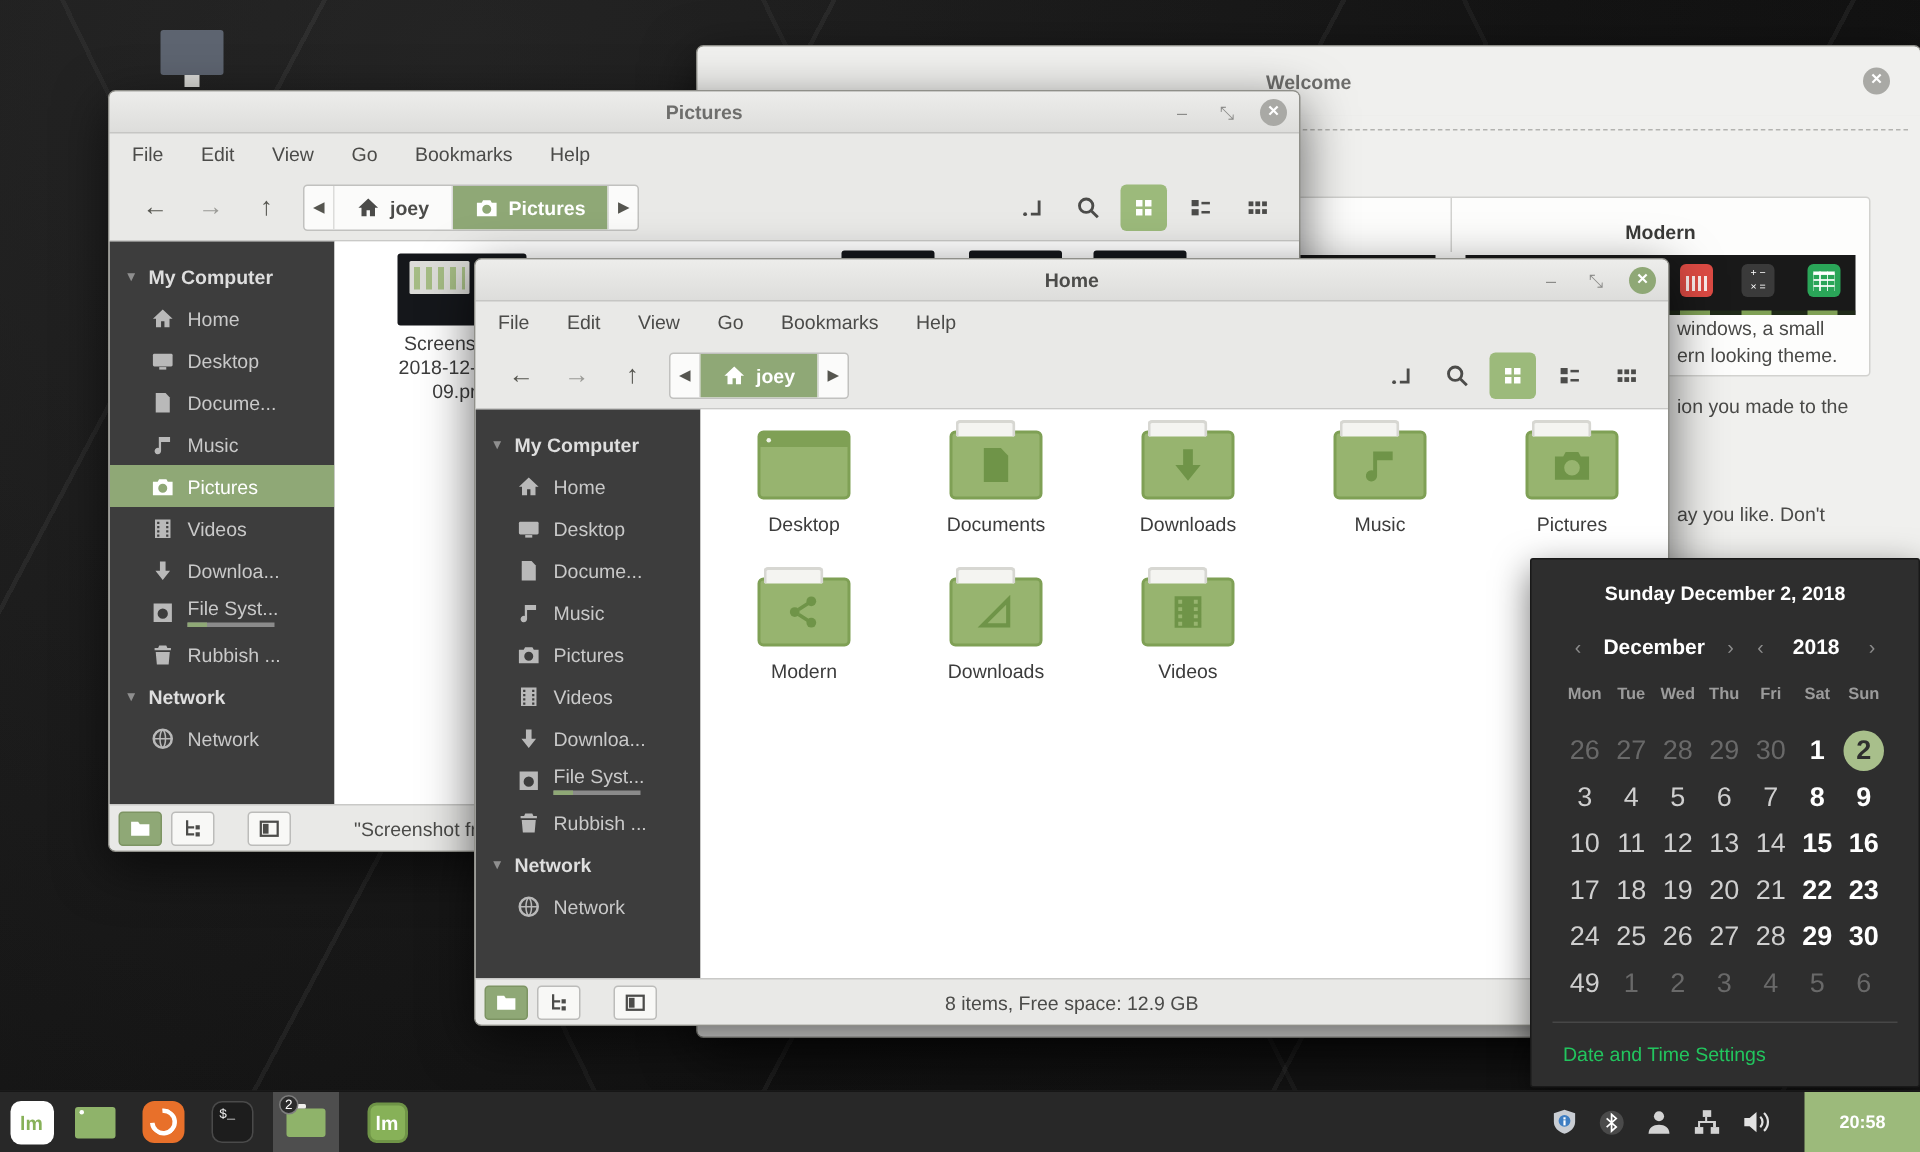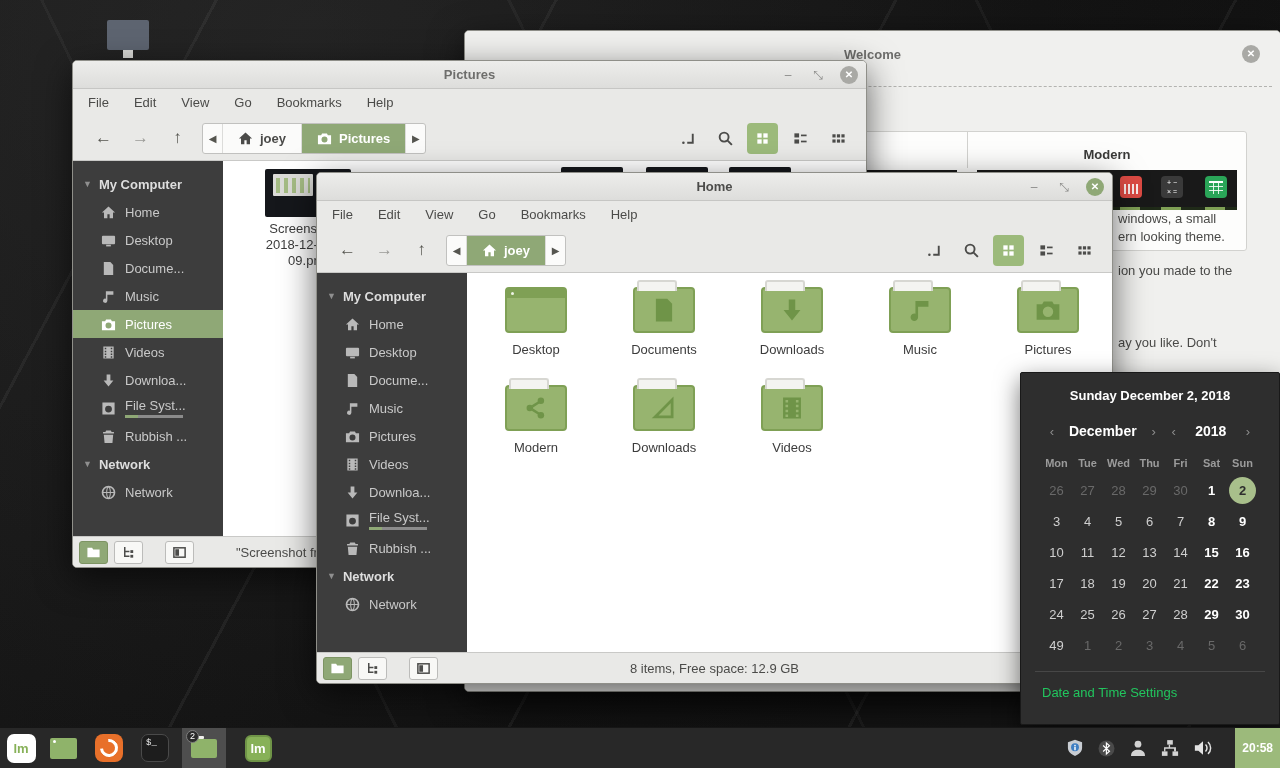--- a/index.html
+++ b/index.html
@@ -151,21 +151,21 @@
   .calendar { position:absolute; left:1020px; top:372px; width:260px; height:353px; background:#2e2e2e;
     border:1px solid #191919; border-radius:2px; box-shadow:0 8px 24px rgba(0,0,0,.55); z-index:40; color:#e8e8e8; }
   .cal-header { text-align:center; margin-top:15px; font-size:13px; font-weight:bold; color:#fff; }
   .cal-nav { display:flex; align-items:center; margin:20px 24px 0 24px; }
   .cal-arrow { color:#8d8d8d; font-size:13px; width:14px; text-align:center; }
   .cal-month { flex:1.45; text-align:center; font-size:14px; font-weight:bold; color:#fff; }
   .cal-year { flex:1; text-align:center; font-size:14px; font-weight:bold; color:#fff; }
   .cal-weekdays, .cal-grid { display:grid; grid-template-columns:repeat(7,31px); margin-left:20px; }
   .cal-weekdays { margin-top:18px; font-size:11px; color:#9b9b9b; }
   .cal-weekdays span { text-align:center;font-weight:bold; }
-  .cal-grid { grid-auto-rows:31px; margin-top:6px; font-size:13px; }
+  .cal-grid { grid-auto-rows:31px; margin-top:16px; font-size:18px; }
   .cal-cell { display:flex; align-items:center; justify-content:center; color:#cfcfcf; }
   .cal-cell.dim { color:#696969; }
   .cal-cell.bold { color:#fff; font-weight:bold; }
   .cal-cell.selected span { width:27px; height:27px; border-radius:50%; background:#a8bf8b;
     color:#2e2e2e; font-weight:bold; display:flex; align-items:center; justify-content:center; }
   .cal-divider { border-top:1px solid #474747; margin:10px 14px 0 14px; }
   .cal-footer { padding:13px 0 0 21px; font-size:13px; color:#22c55e; }
 
   
   .panel { position:absolute; left:0; right:0; bottom:0; height:41px; background:#282828;
@@ -182,21 +182,21 @@
   .terminal { width:28px; height:28px; background:#1d1d1d; border:1px solid #4a4a4a; border-radius:7px;
     color:#efefef; font-size:9px; font-family:"Liberation Mono",monospace; padding:3px 0 0 4px; }
   .winlist-btn { height:41px; width:44px; display:flex; align-items:center; justify-content:center;
     position:relative; margin-left:10px; }
   .winlist-btn.active { background:#4e4e4e; }
   .badge { position:absolute; left:4px; top:2px; width:13px; height:13px; background:#2b2b2b;
     border:1px solid #7e7e7e; border-radius:50%; color:#fff; font-size:9px; display:flex;
     align-items:center; justify-content:center; }
   .panel-right { margin-left:auto; display:flex; align-items:center; gap:14px; }
   .tray-ico { display:flex; align-items:center; justify-content:center; color:#d3d3d3; }
-  .clock { height:41px; display:flex; align-items:center; padding:0 7px; background:#9cba7b;
+  .clock { height:41px; display:flex; align-items:center; padding:0 23px; background:#9cba7b;
     color:#fff; font-weight:bold; font-size:12px; margin-left:8px; }
 
   .icn { display:inline-flex; }
   .icn svg { display:block; }
 </style>
 </head>
 <body>
 
 <div class="desktop"></div>
 

